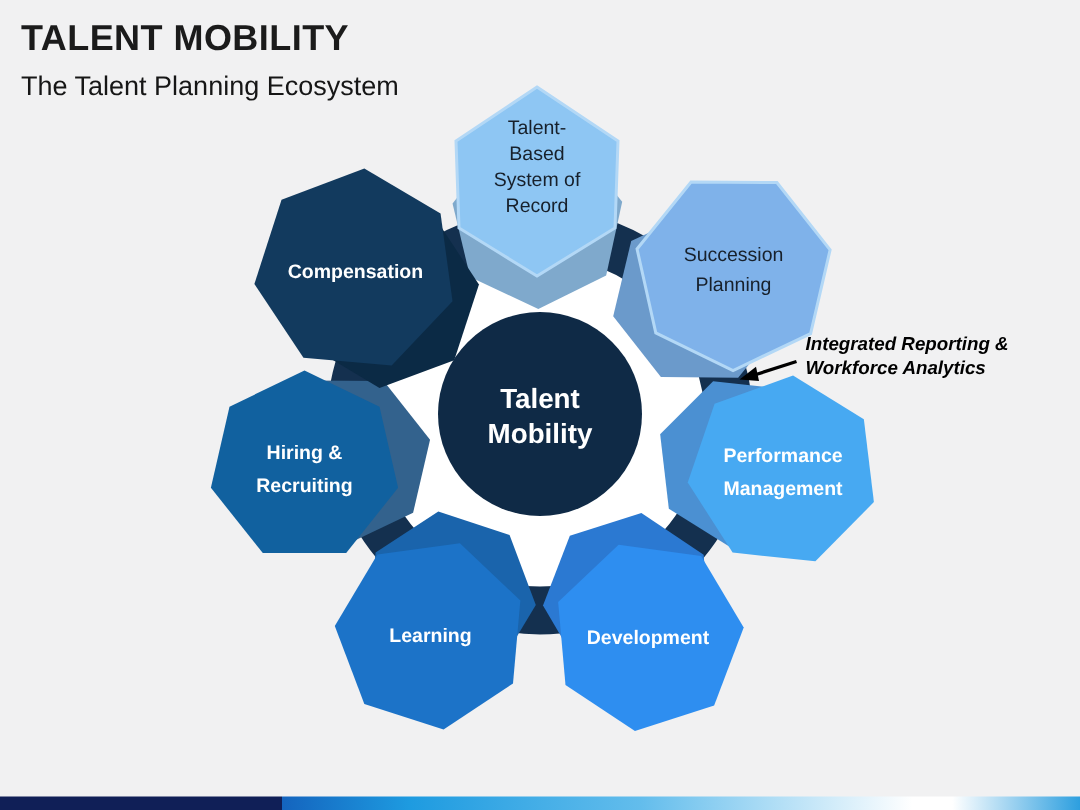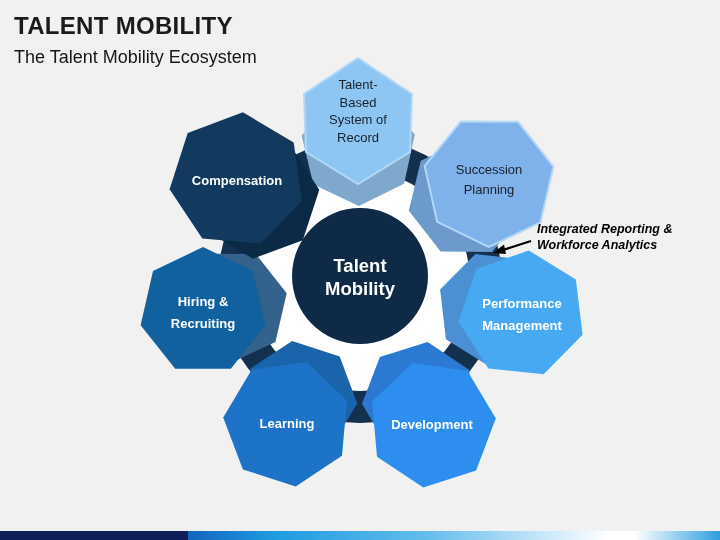--- a/index.html
+++ b/index.html
@@ -15,21 +15,21 @@
   #diagram text{font-family:"Liberation Sans",sans-serif;}
   .footer{position:absolute;left:0;bottom:0;width:720px;height:9px;display:flex;}
   .footer-left{width:188px;height:100%;}
   .footer-right{flex:1;height:100%;}
 </style>
 </head>
 <body style="background: rgb(241, 241, 242);">
 
 <header>
   <h1>TALENT MOBILITY</h1>
-  <h2>The Talent Mobility Ecosystem</h2>
+  <h2>The Talent Planning Ecosystem</h2>
 </header>
 
 <svg id="diagram" width="720" height="540" viewBox="0 0 720 540">
     <circle cx="360" cy="281" r="142" fill="#FFFFFF"></circle>
     <circle cx="360" cy="281" r="126" fill="none" stroke-width="32" stroke="#14304F"></circle>
     <polygon points="404.1,183.7 358.9,206.0 313.4,184.6 301.7,135.7 332.7,96.0 383.0,95.5 414.8,134.5" fill="#7FA9CC"></polygon>
     <polygon points="513.7,161.6 524.6,211.9 492.1,251.9 440.6,251.4 408.8,210.8 420.8,160.7 467.5,138.8" fill="#6B9ACB"></polygon>
     <polygon points="525.1,259.6 551.8,301.8 535.4,349.0 488.3,365.7 445.9,339.2 440.1,289.5 475.4,254.1" fill="#4B90D2"></polygon>
     <polygon points="473.2,419.6 436.8,453.9 387.3,446.8 362.0,403.7 379.9,357.1 427.6,342.0 469.1,369.8" fill="#2B79D2"></polygon>
     <polygon points="250.4,368.4 292.2,341.0 339.7,356.6 357.2,403.4 331.4,446.2 281.9,452.8 245.8,418.2" fill="#1A64AC"></polygon>

